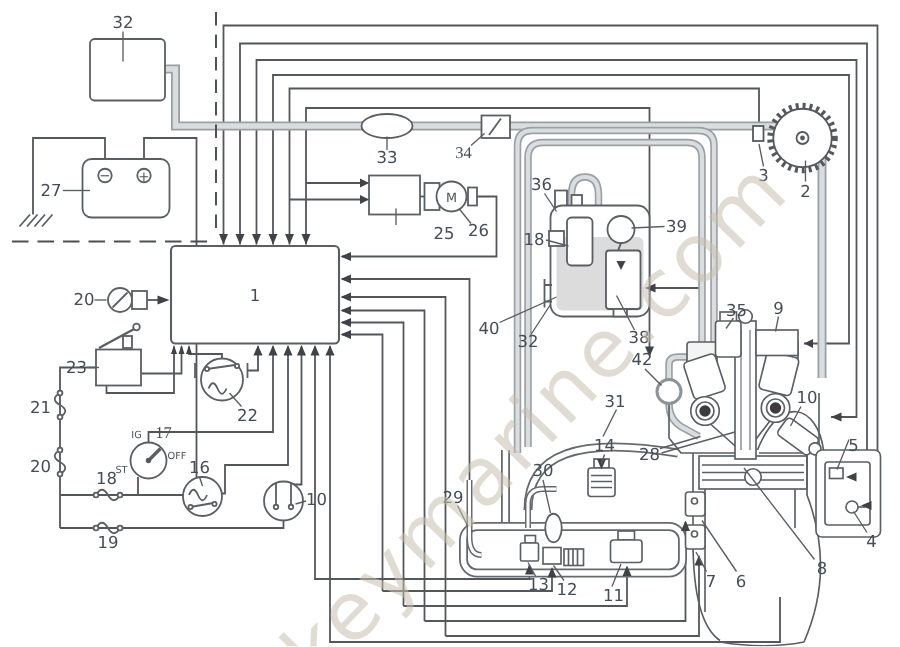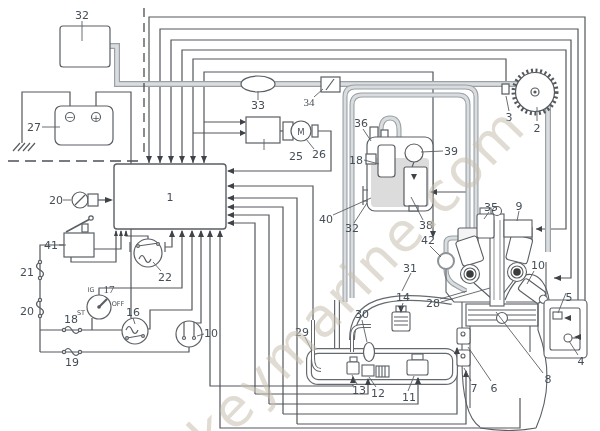--- a/index.html
+++ b/index.html
@@ -362,21 +362,21 @@
       <span class="plabel" style="left: 359px; top: 390px;">13</span>
       <span class="plabel" style="left: 403px; top: 297px;">14</span>
       <span class="plabel" style="left: 211px; top: 333px;">10</span>
       <span class="plabel" style="left: 133px; top: 312px;">16</span>
       <span class="plabel" style="left: 109px; top: 289px; font-family: Liberation Serif, serif;">17</span>
       <span class="plabel" style="left: 71px; top: 319px;">18</span>
       <span class="plabel" style="left: 72px; top: 362px;">19</span>
       <span class="plabel" style="left: 27px; top: 311px;">20</span>
       <span class="plabel" style="left: 27px; top: 272px;">21</span>
       <span class="plabel" style="left: 165px; top: 277px;">22</span>
-      <span class="plabel" style="left: 51px; top: 245px;">41</span>
+      <span class="plabel" style="left: 51px; top: 245px;">23</span>
       <span class="plabel" style="left: 56px; top: 200px;">20</span>
       <span class="plabel" style="left: 252px; top: 156px; margin-left: 44px;">25</span>
       <span class="plabel" style="left: 319px; top: 154px;">26</span>
       <span class="plabel" style="left: 34px; top: 127px;">27</span>
       <span class="plabel" style="left: 433px; top: 303px;">28</span>
       <span class="plabel" style="left: 302px; top: 332px;">29</span>
       <span class="plabel" style="left: 362px; top: 314px;">30</span>
       <span class="plabel" style="left: 410px; top: 268px;">31</span>
       <span class="plabel" style="left: 82px; top: 15px;">32</span>
       <span class="plabel" style="left: 258px; top: 105px;">33</span>

